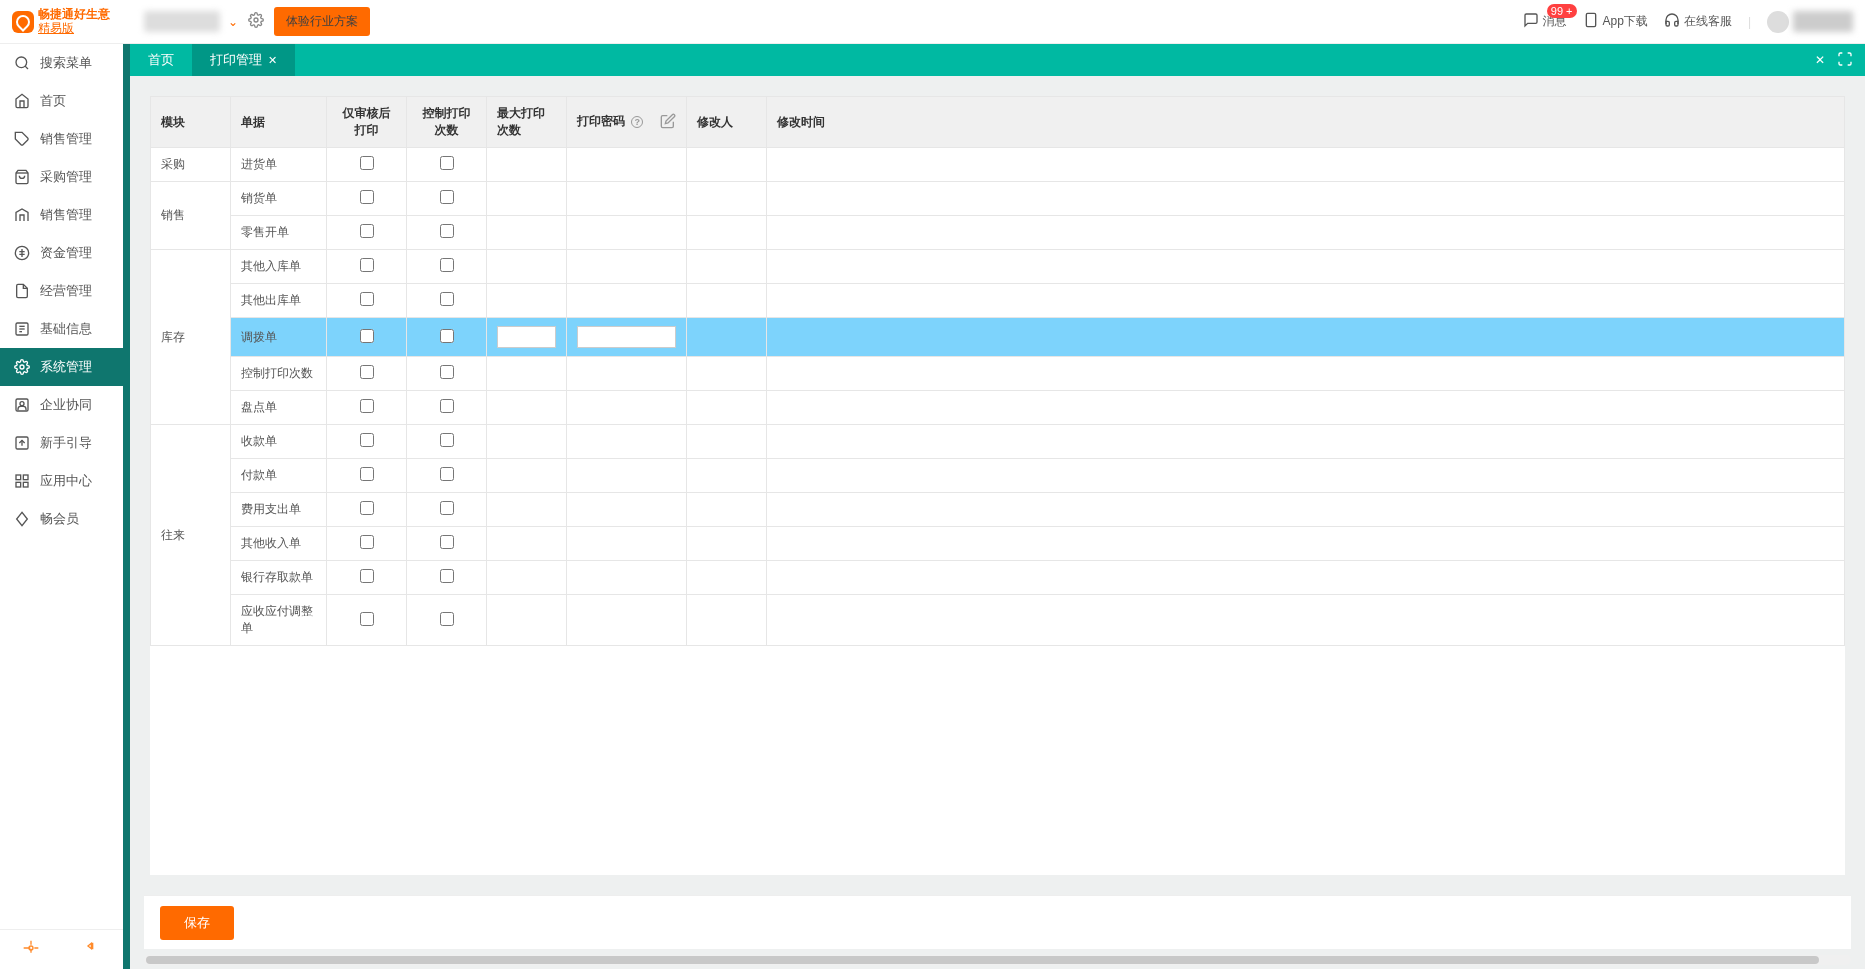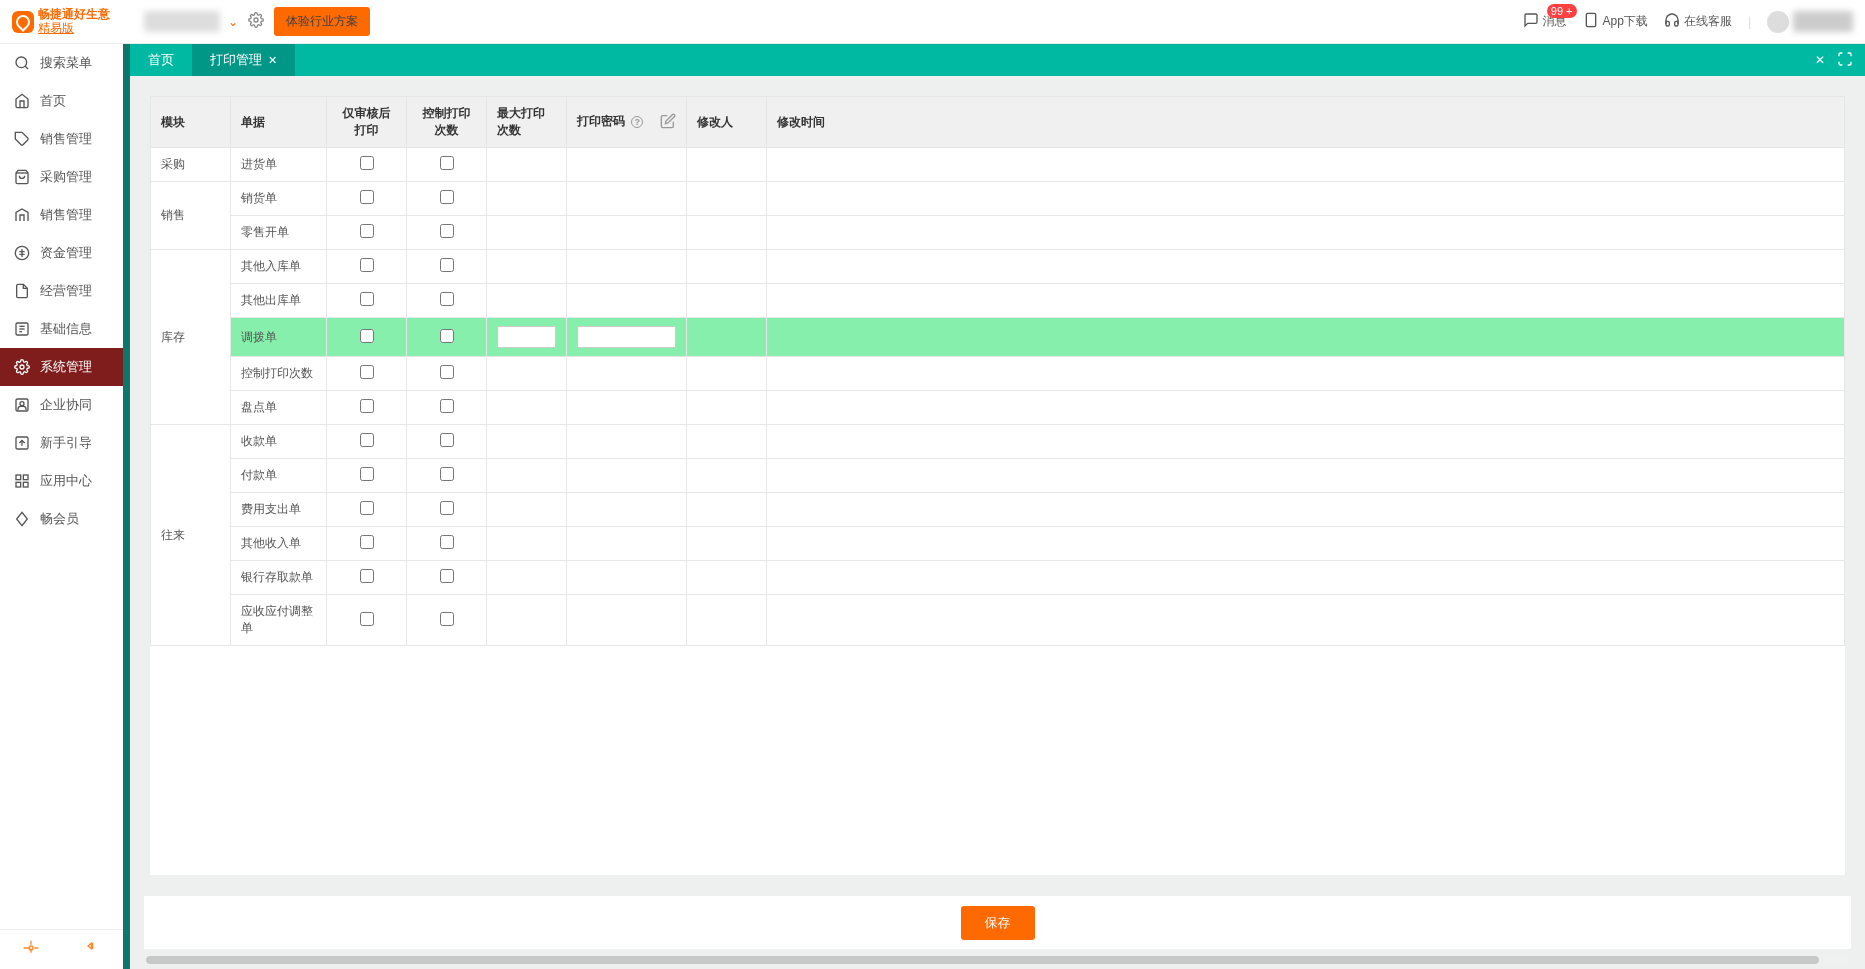--- a/index.html
+++ b/index.html
@@ -25,21 +25,21 @@
 .avatar { width: 22px; height: 22px; border-radius: 50%; background: #ddd; }
 .user-blur { filter: blur(3px); background: #ccc; padding: 2px 18px; border-radius: 2px; }
 
 
 .main-row { flex: 1; display: flex; min-height: 0; }
 
 
 .sidebar { width: 130px; background: #fff; border-right: 7px solid #0f766e; display: flex; flex-direction: column; }
 .side-list { flex: 1; overflow: auto; }
 .side-item { display: flex; align-items: center; gap: 10px; padding: 10px 14px; color: #555; cursor: pointer; font-size: 13px; }
-.side-item.active { background: #7f1d1d; color: #fff; }
+.side-item.active { background: #0f766e; color: #fff; }
 .side-icon { width: 16px; height: 16px; display: inline-flex; align-items: center; justify-content: center; }
 .side-bottom { display: flex; border-top: 1px solid #eee; }
 .side-bottom-btn { flex: 1; padding: 10px 0; text-align: center; color: #ff8a2a; cursor: pointer; }
 
 
 .content { flex: 1; display: flex; flex-direction: column; background: #eef0f0; min-width: 0; }
 .tabs-bar { height: 32px; background: #00b9a2; display: flex; align-items: stretch; }
 .tab { padding: 0 18px; display: flex; align-items: center; gap: 6px; color: #fff; font-size: 13px; cursor: pointer; }
 .tab.active { background: #009786; justify-content: center; }
 .tab-close { font-size: 11px; }
@@ -52,28 +52,28 @@
 .tbl th { background: #f0f0f0; color: #333; font-weight: 600; }
 .tbl td { color: #555; }
 .col-module { width: 80px; }
 .col-doc { width: 96px; }
 .col-chk1 { width: 80px; text-align: center; }
 .col-chk2 { width: 80px; text-align: center; }
 .col-max { width: 80px; }
 .col-pwd { width: 120px; }
 .col-mod { width: 80px; }
 .tbl td.center, .tbl th.center { text-align: center; }
-.row-highlight td { background: #86efac; }
+.row-highlight td { background: #7dd3fc; }
 .row-highlight .inp { background: #fff; border: 1px solid #ccc; height: 22px; width: 100%; }
 input[type=checkbox] { width: 14px; height: 14px; cursor: pointer; }
 .help-icn { display: inline-block; width: 12px; height: 12px; border: 1px solid #999; border-radius: 50%; font-size: 9px; line-height: 11px; text-align: center; color: #999; margin-left: 3px; }
 .edit-icn { float: right; color: #999; }
 
 
-.footer { height: 54px; background: #fff; margin: 0 14px 6px; display: flex; align-items: center; justify-content: center; padding: 0 16px; border-top: 1px solid #eee; }
+.footer { height: 54px; background: #fff; margin: 0 14px 6px; display: flex; align-items: center; justify-content: flex-start; padding: 0 16px; border-top: 1px solid #eee; }
 .save-btn { background: #ff6a00; color: #fff; border: none; border-radius: 3px; padding: 8px 24px; font-size: 13px; cursor: pointer; }
 
 
 .hscroll { height: 10px; margin: 0 14px 4px; background: #f0f0f0; border-radius: 5px; position: relative; }
 .hscroll::after { content: ''; position: absolute; left: 2px; top: 1px; width: 98%; height: 8px; background: #c8c8c8; border-radius: 4px; }
 
 svg { width: 16px; height: 16px; }
 </style>
 </head>
 <body>

